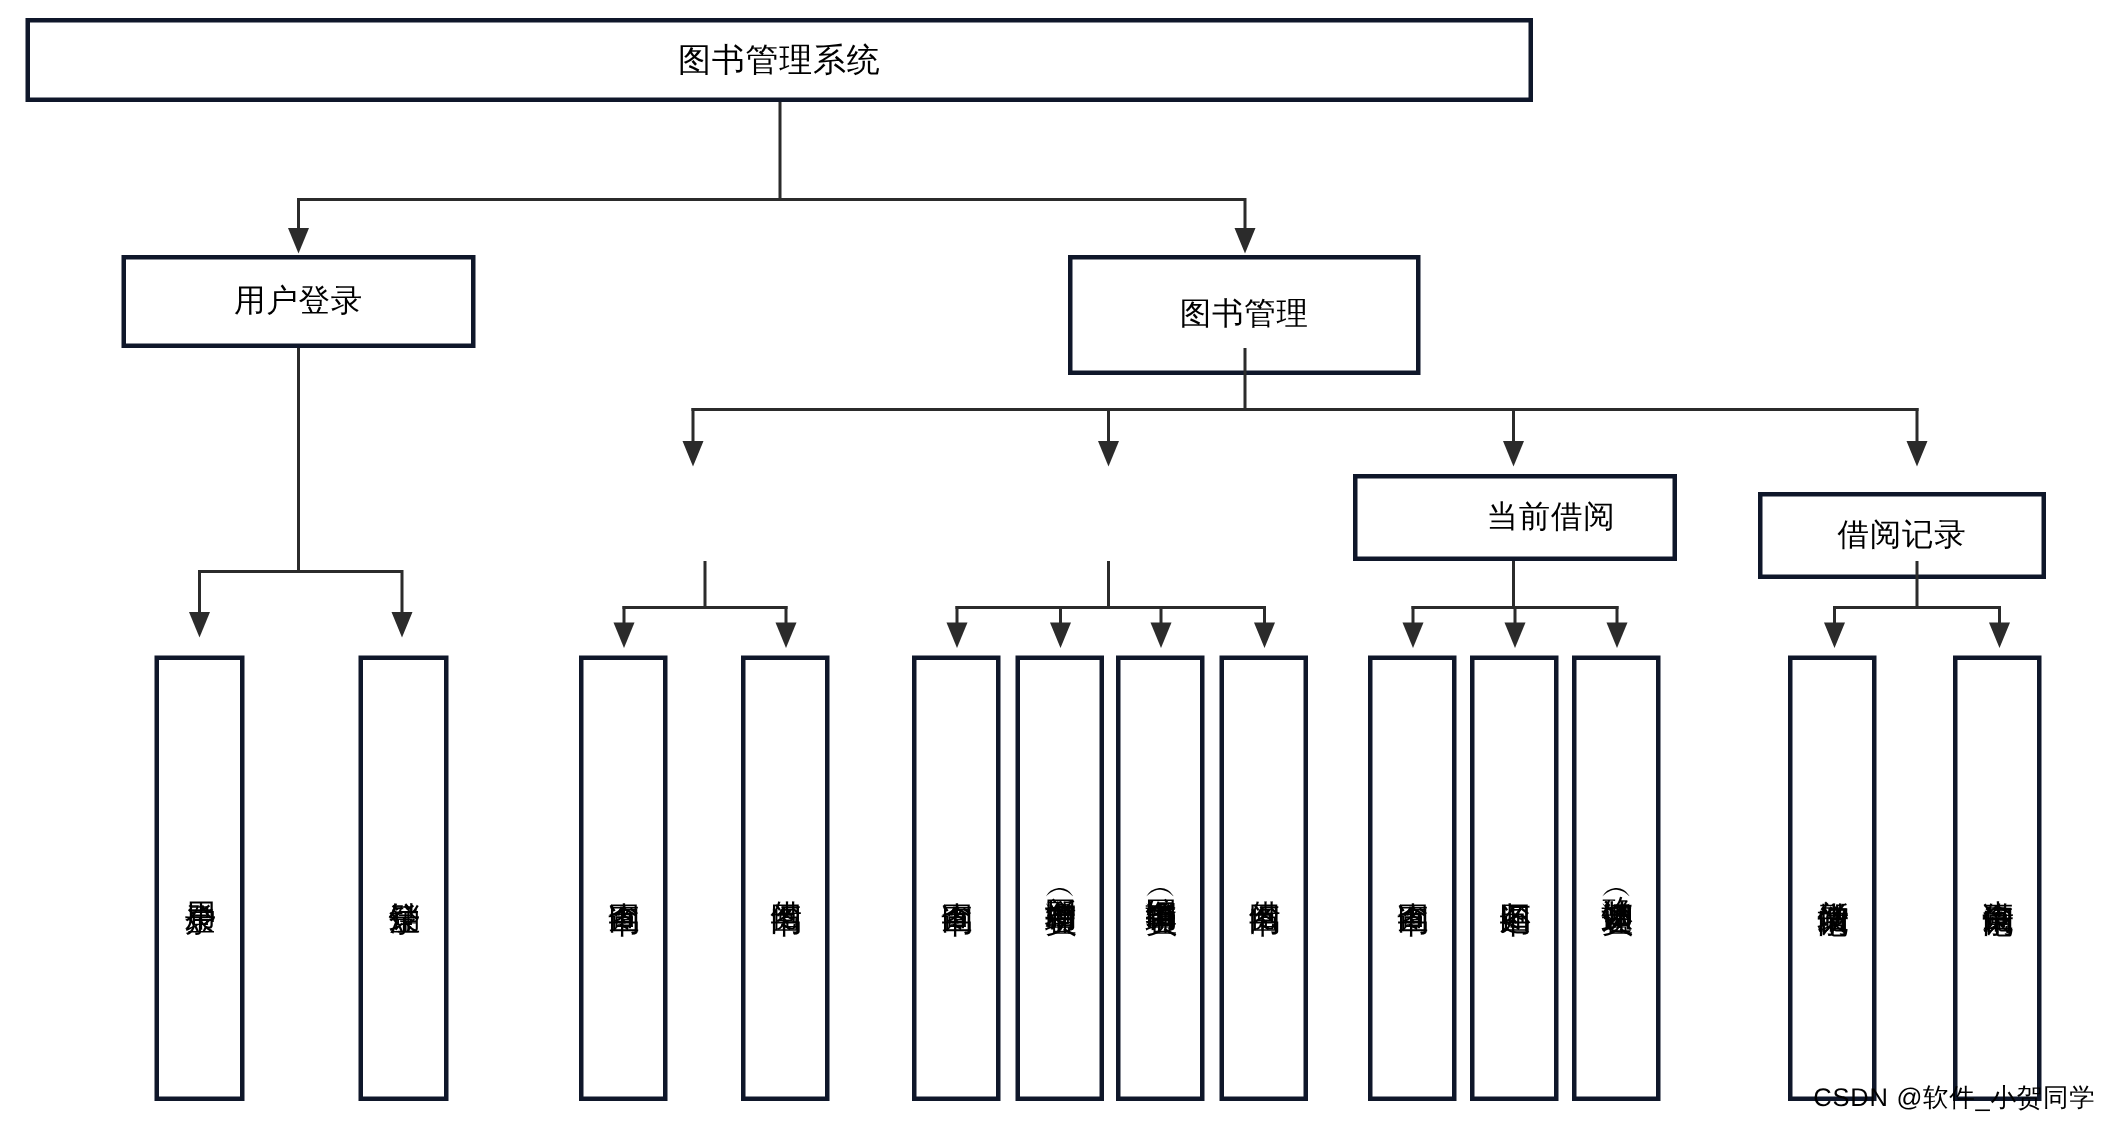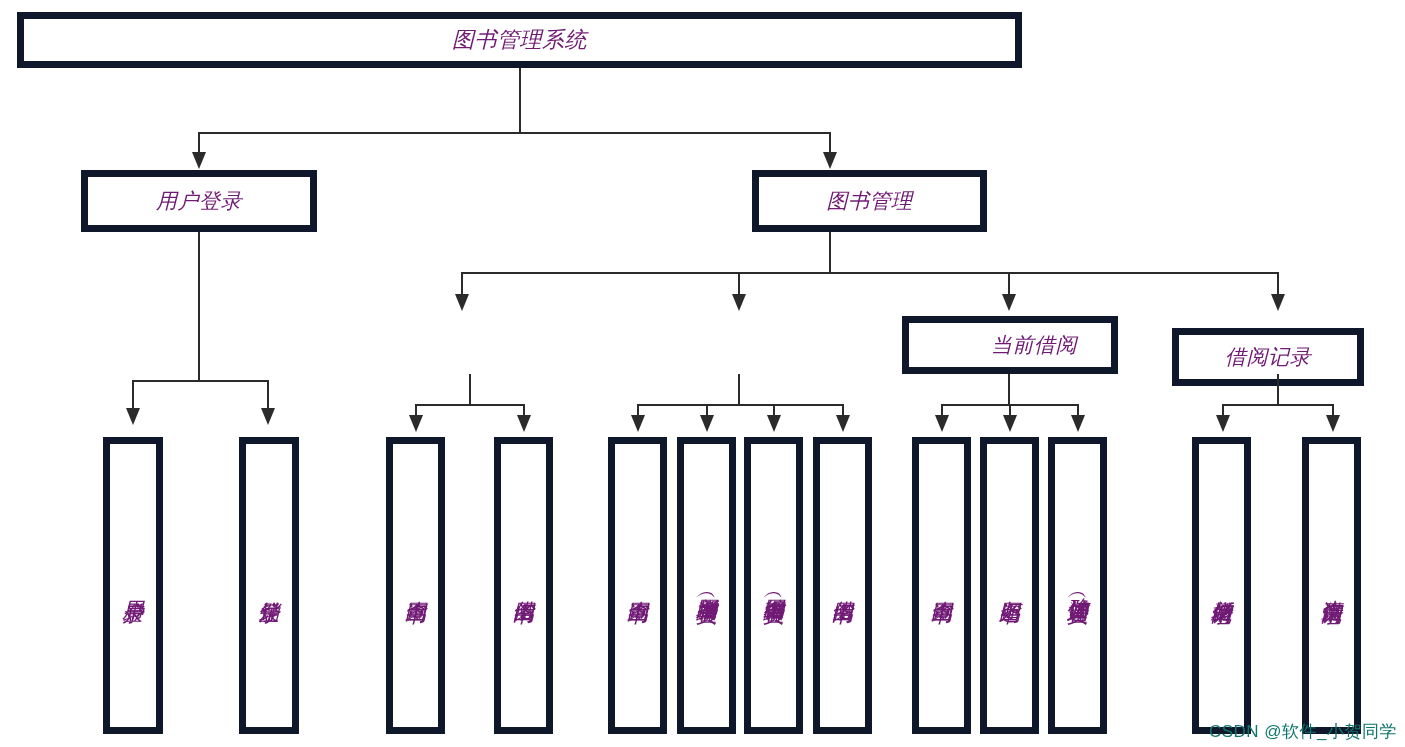--- a/index.html
+++ b/index.html
@@ -17,26 +17,25 @@
     height: 747px;
     background: #ffffff;
     overflow: hidden;
   }
 
   
   .node {
     position: absolute;
     box-sizing: border-box;
     background: #ffffff;
-    border: 7px solid #0f172a;
+    border: 3px solid #0f172a;
     display: flex;
     align-items: center;
     justify-content: center;
-    color: #701a75;
-    font-style: italic;
+    color: #000000;
   }
   .node .label {
     display: block;
     text-align: center;
     line-height: 1.12;
     letter-spacing: 0.5px;
   }
 
   
   .node.h .label {
@@ -80,21 +79,21 @@
     border-right: 7px solid transparent;
     border-top: 17px solid #2b2b2b;
   }
 
   
   .watermark {
     position: absolute;
     right: 8px;
     bottom: 4px;
     font-size: 17px;
-    color: #0f766e;
+    color: #000000;
     white-space: nowrap;
     letter-spacing: 0.5px;
     pointer-events: none;
   }
 </style>
 </head>
 <body>
 
 <div id="canvas">
 
@@ -106,21 +105,21 @@
   <div class="seg h" style="left:198px; top:132px; width:632px; height:2px;"></div>
   <div class="seg v" style="left:198px; top:132px; width:2px; height:22px;"></div>
   <div class="arrow" style="left:192px; top:152px;"></div>
   <div class="seg v" style="left:829px; top:132px; width:2px; height:22px;"></div>
   <div class="arrow" style="left:823px; top:152px;"></div>
 
   <div class="node h" style="left:81px; top:170px; width:236px; height:62px;">
     <span class="label">用户登录</span>
   </div>
 
-  <div class="node h" style="left:752px; top:170px; width:235px; height:62px;">
+  <div class="node h" style="left:712px; top:170px; width:235px; height:80px;">
     <span class="label">图书管理</span>
   </div>
 
   <div class="seg v" style="left:198px; top:232px; width:2px; height:148px;"></div>
   <div class="seg h" style="left:132px; top:380px; width:136px; height:2px;"></div>
   <div class="seg v" style="left:132px; top:380px; width:2px; height:30px;"></div>
   <div class="arrow" style="left:126px; top:408px;"></div>
   <div class="seg v" style="left:267px; top:380px; width:2px; height:30px;"></div>
   <div class="arrow" style="left:261px; top:408px;"></div>
 

